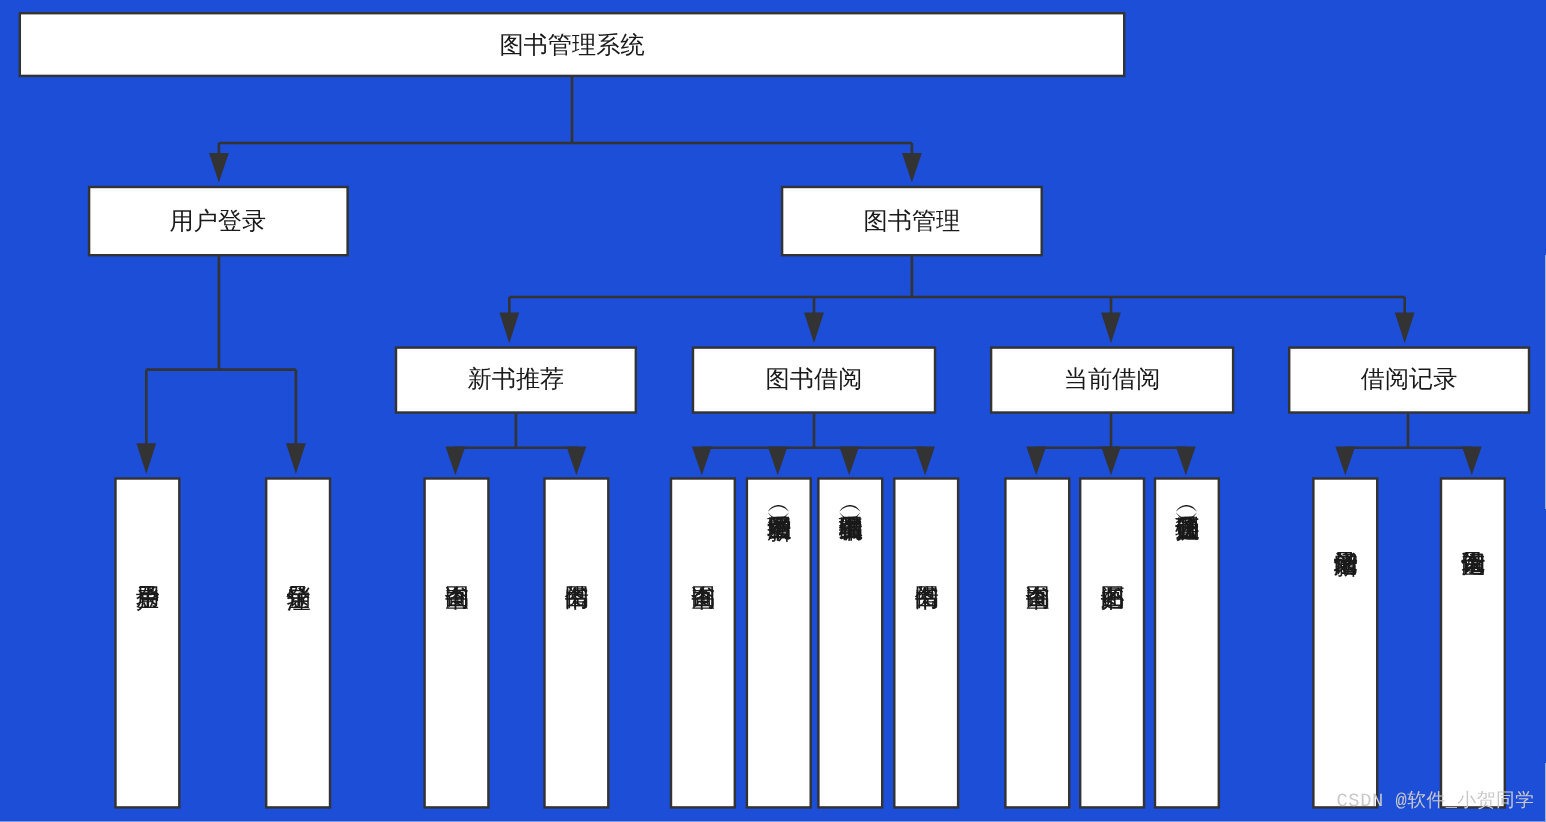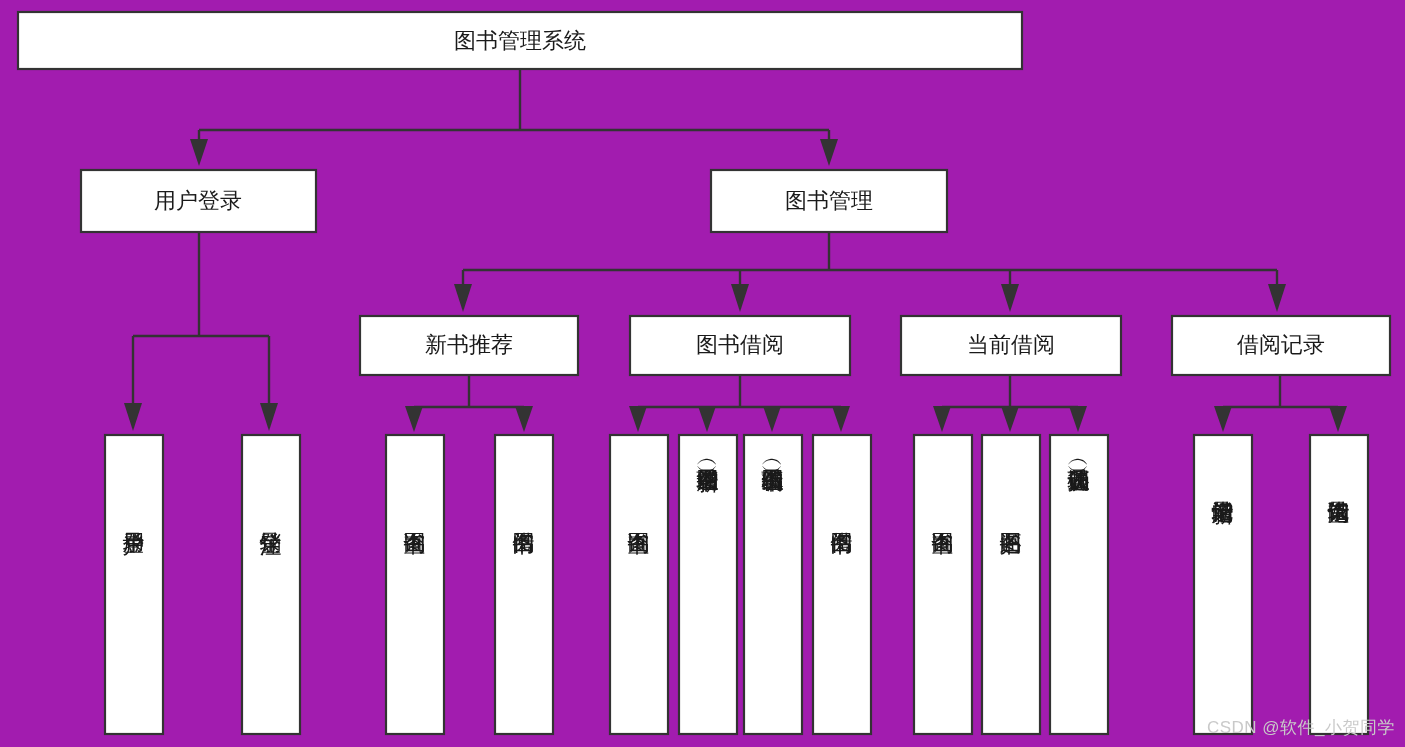--- a/index.html
+++ b/index.html
@@ -7,21 +7,21 @@
     padding: 0;
     background: #ffffff;
   }
   body {
     font-family: "DejaVu Sans", "Liberation Sans", sans-serif;
   }
   #diagram-root {
     position: relative;
     width: 1405px;
     height: 747px;
-    background: #a21caf;
+    background: #1d4ed8;
     overflow: hidden;
   }
   svg.flow {
     position: absolute;
     top: 0;
     left: 0;
     width: 1405px;
     height: 747px;
     display: block;
   }
@@ -50,21 +50,21 @@
   .node-label-vertical {
     fill: #1a1a1a;
     font-family: "DejaVu Sans", "Liberation Sans", sans-serif;
     font-size: 22px;
     text-anchor: middle;
   }
   .watermark-text {
     position: absolute;
     right: 10px;
     bottom: 8px;
-    font-family: Liberation Sans, sans-serif;
+    font-family: Liberation Mono, monospace;
     font-size: 17px;
     color: #c9c9c9;
     white-space: nowrap;
     letter-spacing: 0.5px;
     user-select: none;
   }
 </style>
 </head>
 <body>
 

